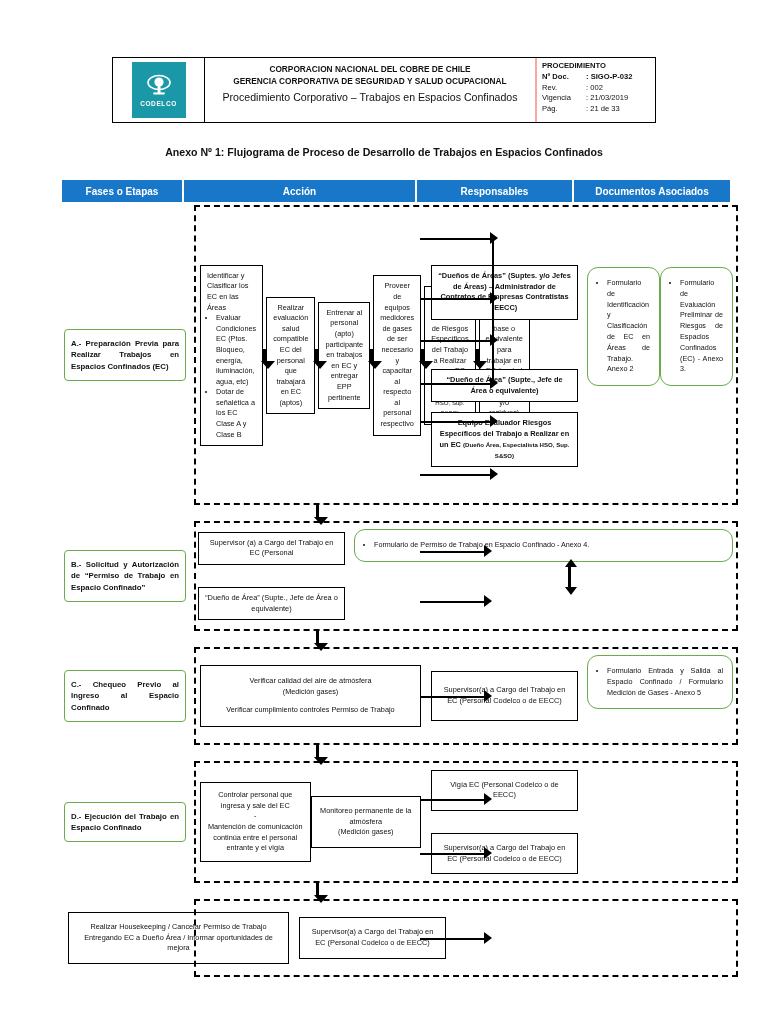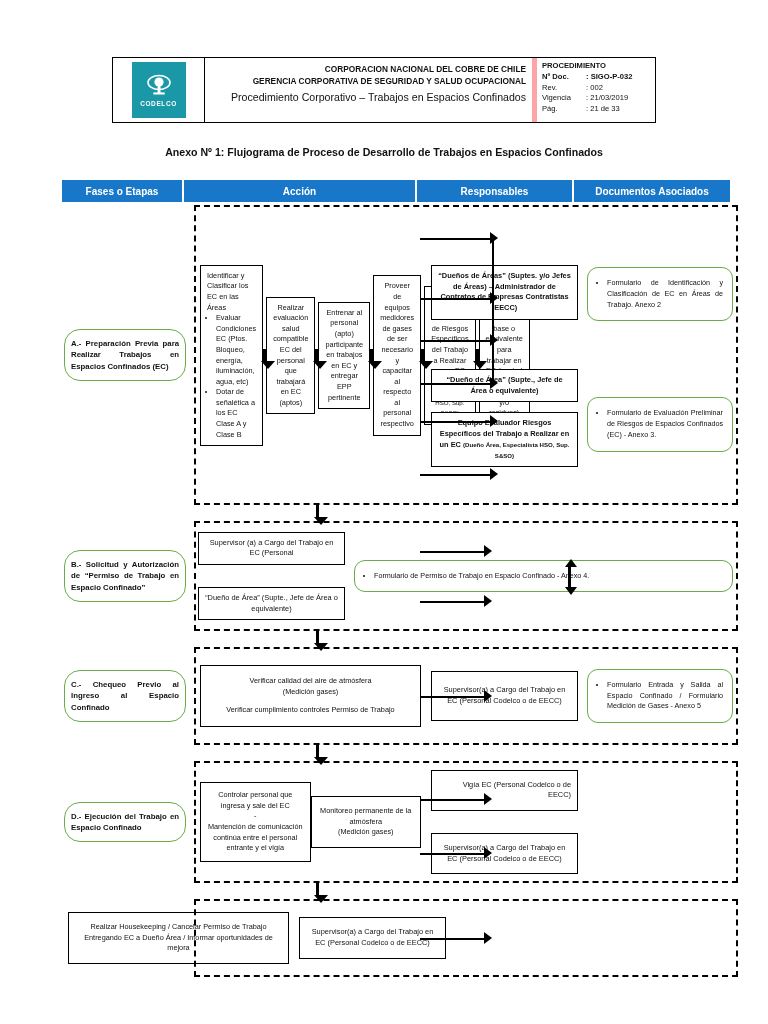--- a/index.html
+++ b/index.html
@@ -49,22 +49,22 @@
   .logo-word {
     color: #ffffff;
     font-size: 6.5px;
     font-weight: bold;
     letter-spacing: 0.6px;
   }
   .dh-center-cell {
     flex: 1;
     padding: 5px 6px 4px 6px;
     box-sizing: border-box;
-    border-right: 5px solid #fca5a5;
-    text-align: right;
+    border-right: 2px solid #fca5a5;
+    text-align: center;
   }
   .dh-line1, .dh-line2 {
     font-size: 8.3px;
     font-weight: bold;
     line-height: 1.5;
   }
   .dh-line3 {
     font-size: 10.6px;
     line-height: 1.55;
     margin-top: 1px;
@@ -146,21 +146,21 @@
     width: 132px;
     flex: 0 0 132px;
     display: flex;
     align-items: center;
     justify-content: center;
     padding-right: 6px;
     box-sizing: border-box;
   }
   .phase-box {
     border: 1.6px solid #6aab4a;
-    border-radius: 16px;
+    border-radius: 4px;
     width: 122px;
     box-sizing: border-box;
     padding: 8px 6px;
     font-size: 7.8px;
     font-weight: bold;
     line-height: 1.45;
     text-align: justify;
     text-align-last: left;
     background: #fff;
   }
@@ -183,21 +183,21 @@
     flex-direction: column;
     align-items: center;
     justify-content: center;
     padding: 8px 4px;
     box-sizing: border-box;
   }
   .col-docs {
     width: 156px;
     flex: 1 1 auto;
     display: flex;
-    flex-direction: column;
+    flex-direction: row;
     align-items: flex-start;
     justify-content: center;
     padding: 8px 5px;
     box-sizing: border-box;
   }
 
   .act-box, .resp-box {
     border: 1.4px solid #000;
     background: #fff;
     box-sizing: border-box;
@@ -497,21 +497,21 @@
         <div>Mantención de comunicación continúa entre el personal entrante y el vigía</div>
       </div>
       <div style="height:12px"></div>
       <div class="act-box" style="padding:9px 6px;">
         <div>Monitoreo permanente de la atmósfera</div>
         <div>(Medición gases)</div>
       </div>
     </div>
 
     <div class="col-resp">
-      <div class="resp-box" style="padding:9px 6px;text-align:right;">Vigía EC (Personal Codelco o de EECC)</div>
+      <div class="resp-box" style="padding:9px 6px;">Vigía EC (Personal Codelco o de EECC)</div>
       <div style="height:22px"></div>
       <div class="resp-box" style="padding:9px 6px;">Supervisor(a) a Cargo del Trabajo en EC (Personal Codelco o de EECC)</div>
     </div>
 
     <div class="col-docs"></div>
 
     <div class="h-connect" style="left:358px; top:38px; width:66px;"></div>
     <div class="h-arrow-head" style="left:422px; top:32px;"></div>
     <div class="h-connect" style="left:358px; top:92px; width:66px;"></div>
     <div class="h-arrow-head" style="left:422px; top:86px;"></div>

